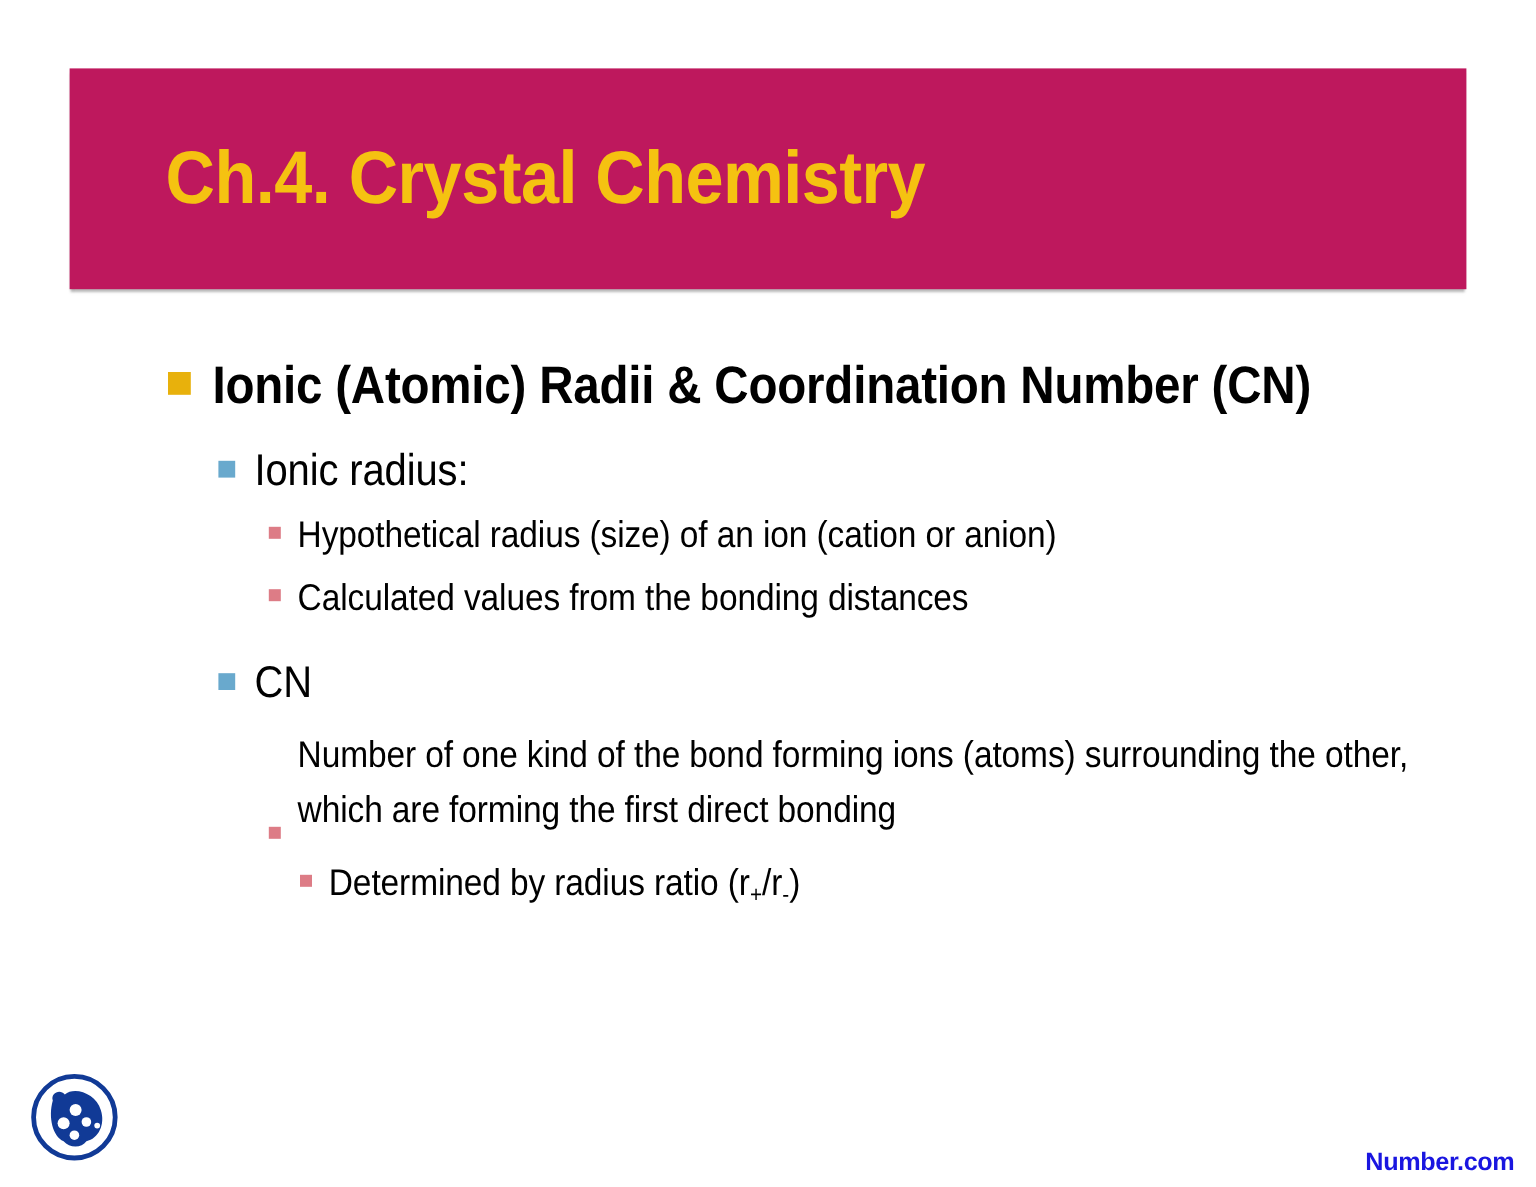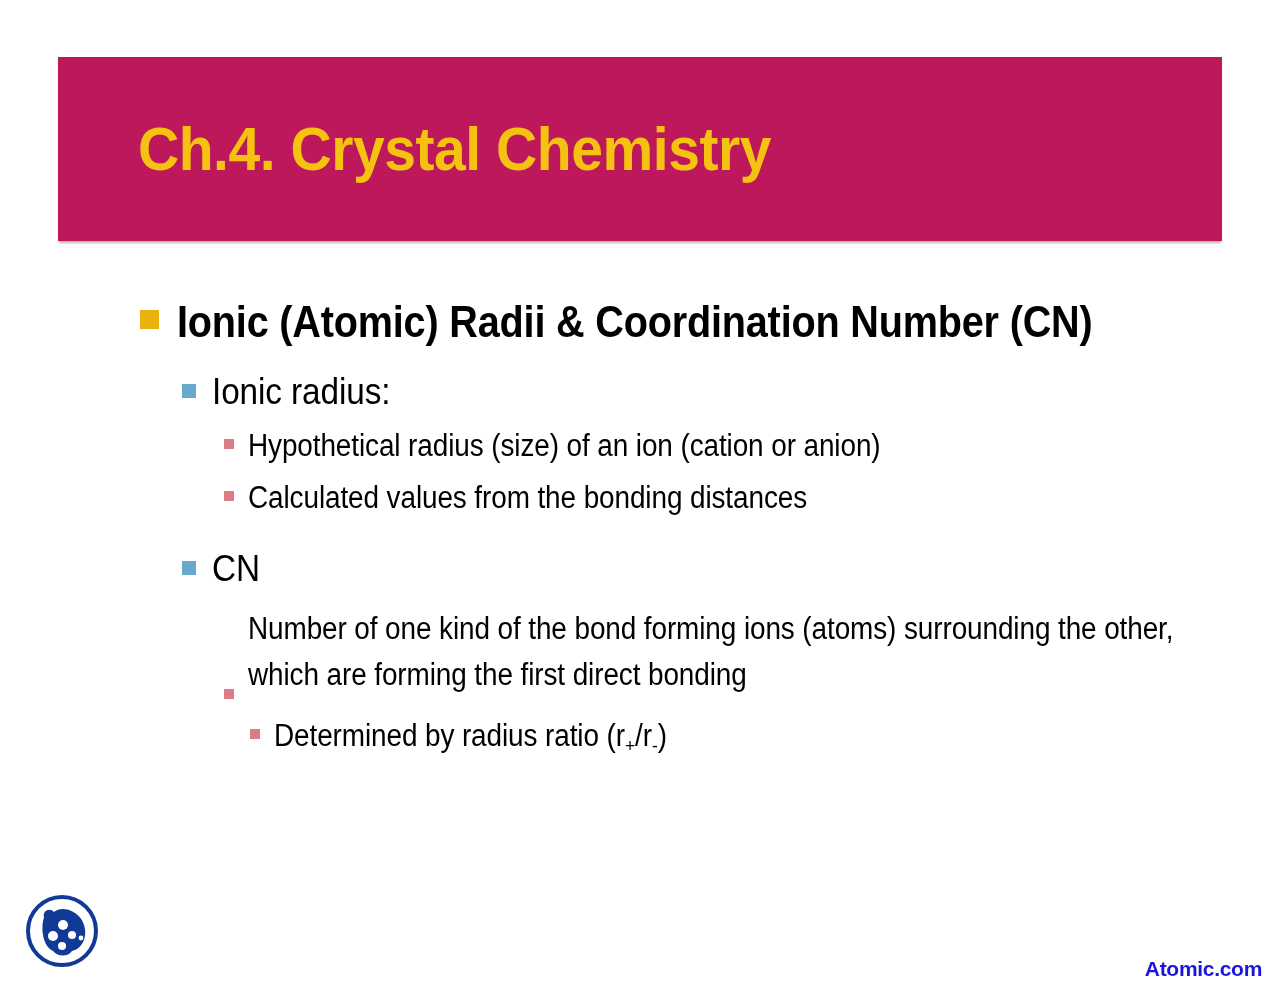--- a/index.html
+++ b/index.html
@@ -229,13 +229,13 @@
     <circle cx="40" cy="40" r="34" fill="none" stroke="#113a96" stroke-width="4"></circle>
     <path d="M22 26 C20 20 28 16 32 21 C40 14 58 20 62 34 C66 46 60 58 50 60 C46 66 36 66 31 60 C22 56 18 40 22 26 Z" fill="#113a96"></path>
     <circle cx="41" cy="34" r="5" fill="#ffffff"></circle>
     <circle cx="31" cy="45" r="5" fill="#ffffff"></circle>
     <circle cx="50" cy="44" r="4" fill="#ffffff"></circle>
     <circle cx="40" cy="55" r="4" fill="#ffffff"></circle>
     <circle cx="59" cy="47" r="2.4" fill="#ffffff"></circle>
   </svg>
 </div>
 
-<a class="docsity-link" href="#">Atomic.com</a>
+<a class="docsity-link" href="#">Number.com</a>
 
 </body></html>

